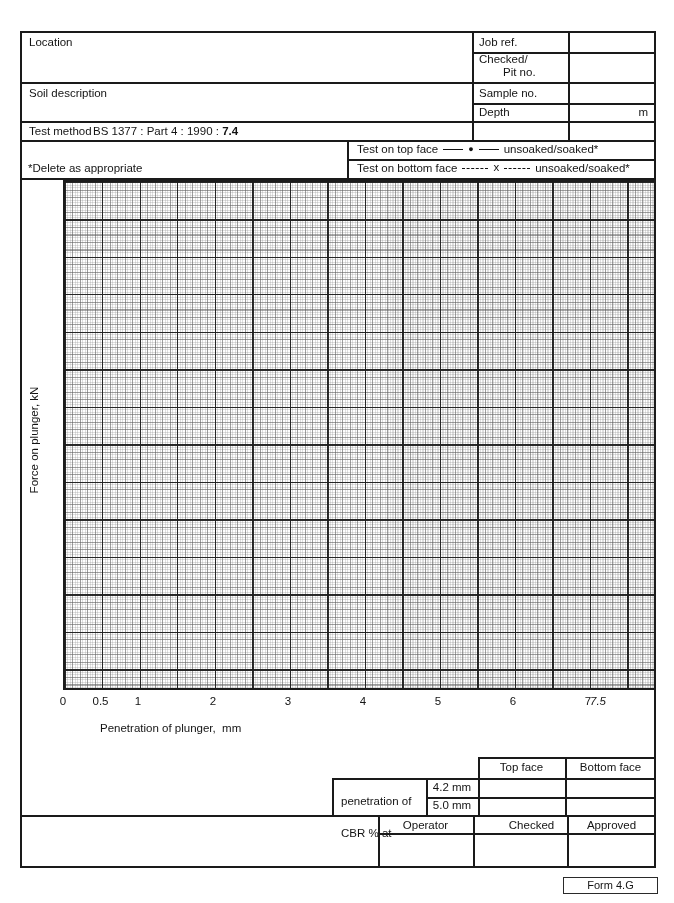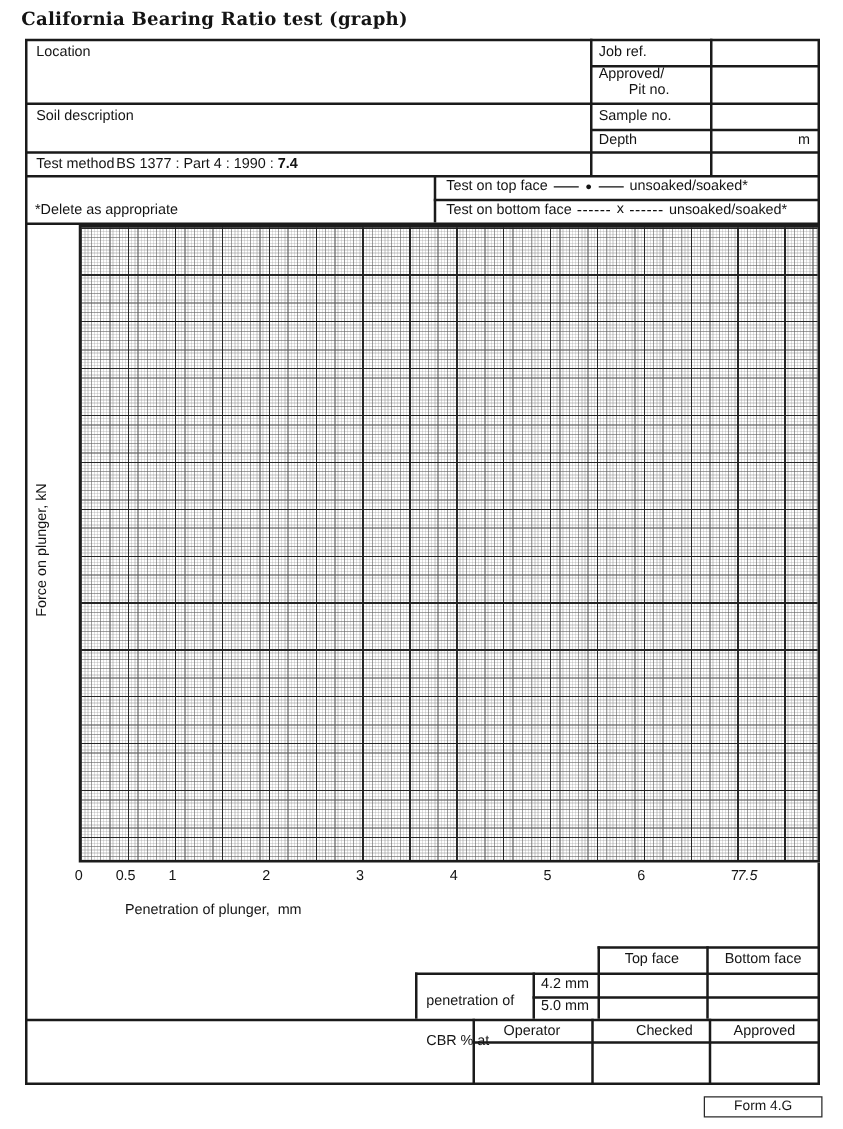--- a/index.html
+++ b/index.html
@@ -59,40 +59,39 @@
     box-sizing:border-box;border:1.5px solid #2a2a2a;
     font-size:11px;line-height:15px;text-align:center;
   }
   .bold{font-weight:bold;}
 </style>
 </head>
 <body>
 
 <div class="page">
 
-  <div class="title">California Bearing Ratio test (graph)</div>
 
   <div class="form-border"></div>
 
   <div class="hline" style="left:472px;top:52px;width:184px;"></div>
   <div class="hline" style="left:20px;top:82px;width:636px;"></div>
   <div class="hline" style="left:472px;top:103px;width:184px;"></div>
   <div class="hline" style="left:20px;top:121px;width:636px;"></div>
   <div class="hline" style="left:20px;top:140px;width:636px;"></div>
   <div class="hline" style="left:347px;top:159px;width:309px;"></div>
   <div class="hline" style="left:20px;top:178px;width:636px;"></div>
   <div class="vline" style="left:472px;top:31px;height:109px;"></div>
   <div class="vline" style="left:568px;top:31px;height:109px;"></div>
   <div class="vline" style="left:347px;top:140px;height:38px;"></div>
 
   <div class="lbl" style="left:29px;top:36px;">Location</div>
   <div class="cell" style="left:22px;top:42px;width:448px;height:38px;"></div>
   <div class="lbl" style="left:479px;top:36px;">Job ref.</div>
   <div class="cell" style="left:570px;top:33px;width:84px;height:18px;"></div>
-  <div class="lbl" style="left:479px;top:53px;">Approved/</div>
+  <div class="lbl" style="left:479px;top:53px;">Checked/</div>
   <div class="lbl" style="left:503px;top:66px;">Pit no.</div>
   <div class="cell" style="left:570px;top:54px;width:84px;height:26px;"></div>
   <div class="lbl" style="left:29px;top:87px;">Soil description</div>
   <div class="cell" style="left:22px;top:100px;width:448px;height:20px;"></div>
   <div class="lbl" style="left:479px;top:87px;">Sample no.</div>
   <div class="cell" style="left:570px;top:84px;width:84px;height:17px;"></div>
   <div class="lbl" style="left:479px;top:106px;">Depth</div>
   <div class="lbl" style="left:568px;top:106px;width:80px;text-align:right;">m</div>
   <div class="cell" style="left:570px;top:104px;width:66px;height:16px;"></div>
   <div class="lbl" style="left:29px;top:125px;">Test method</div>

